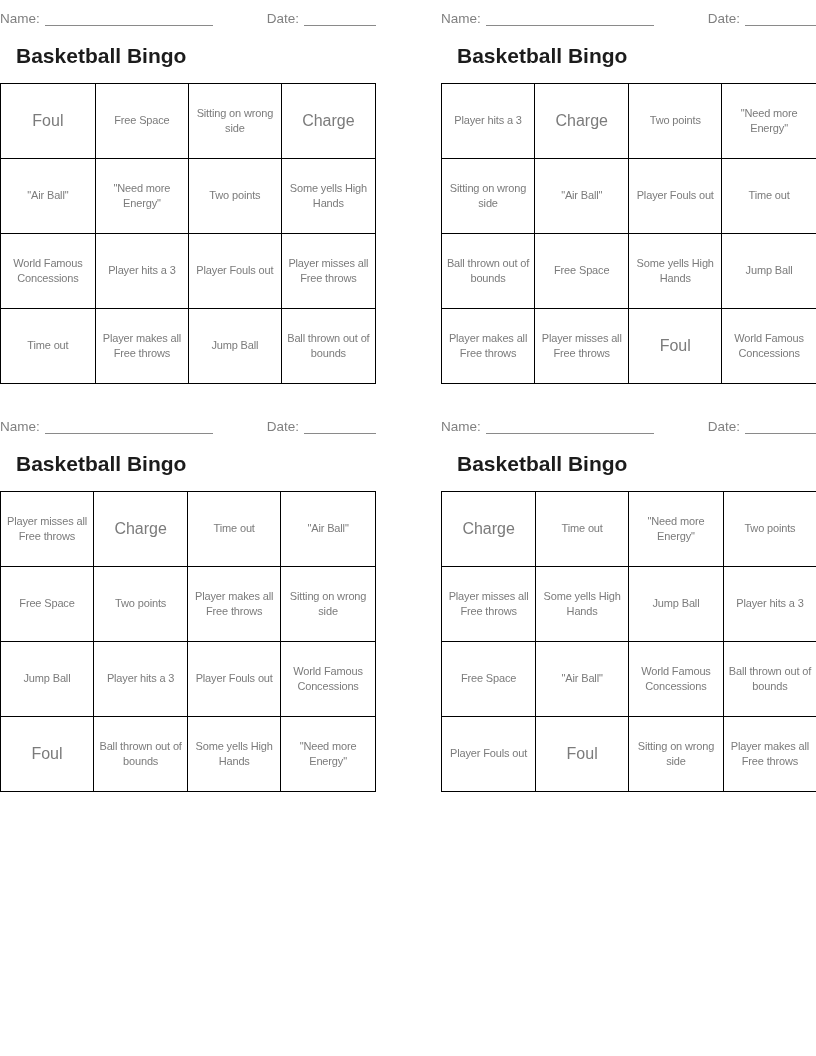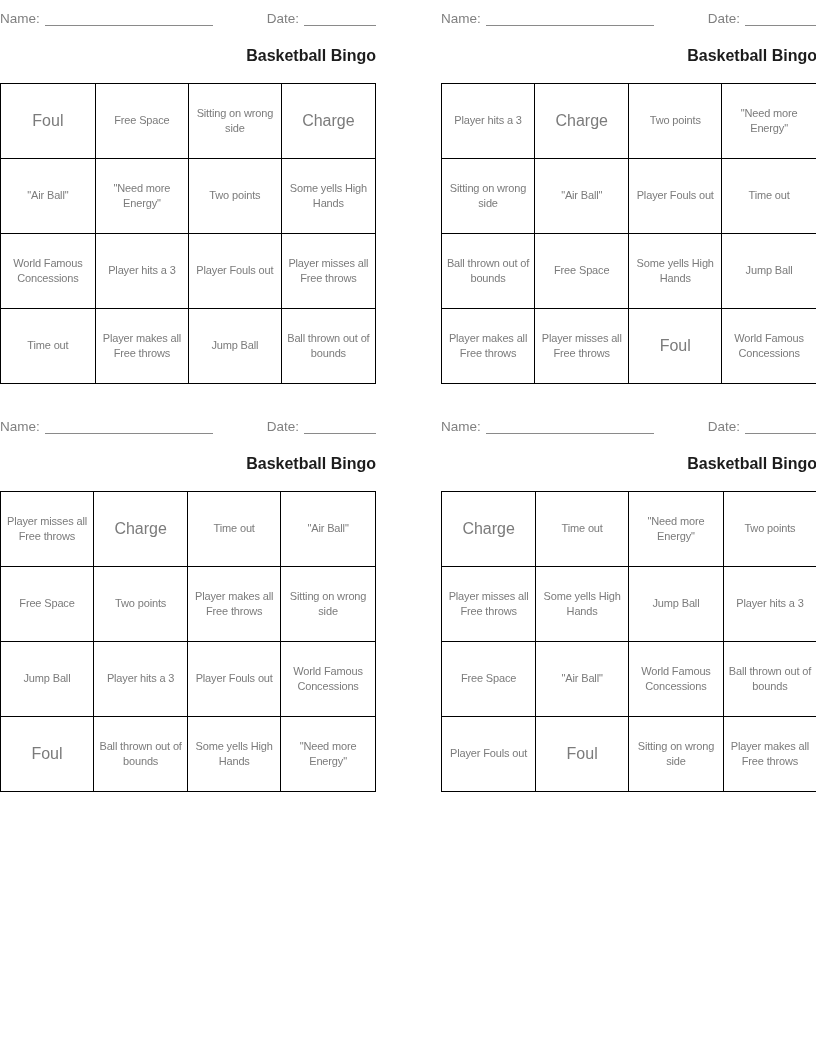--- a/index.html
+++ b/index.html
@@ -34,22 +34,22 @@
     display: inline-block;
     border-bottom: 1px solid #8a8a8a;
     height: 14px;
     margin-left: 5px;
   }
   .name-line { width: 168px; }
   .date-line { width: 72px; }
 
   .card-title {
     margin: 16px 0 0 16px;
-    text-align: right;
-    font-size: 16px;
+    text-align: left;
+    font-size: 21px;
     font-weight: bold;
     color: #1c1c1c;
     letter-spacing: 0;
     height: 28px;
     line-height: 28px;
   }
 
   table.bingo-grid {
     border-collapse: collapse;
     margin-top: 13px;

